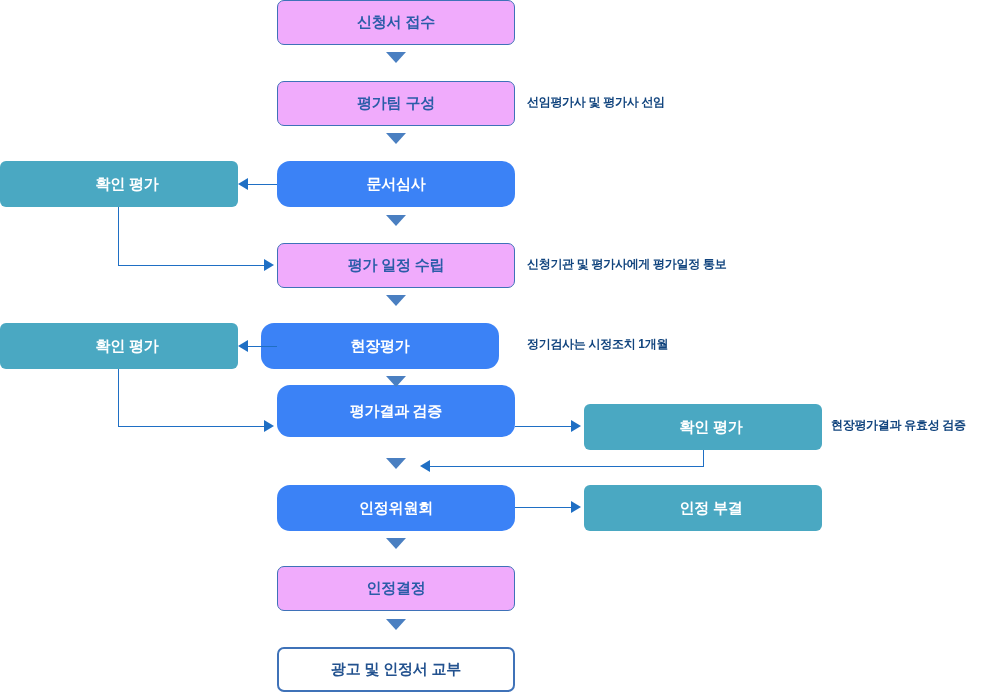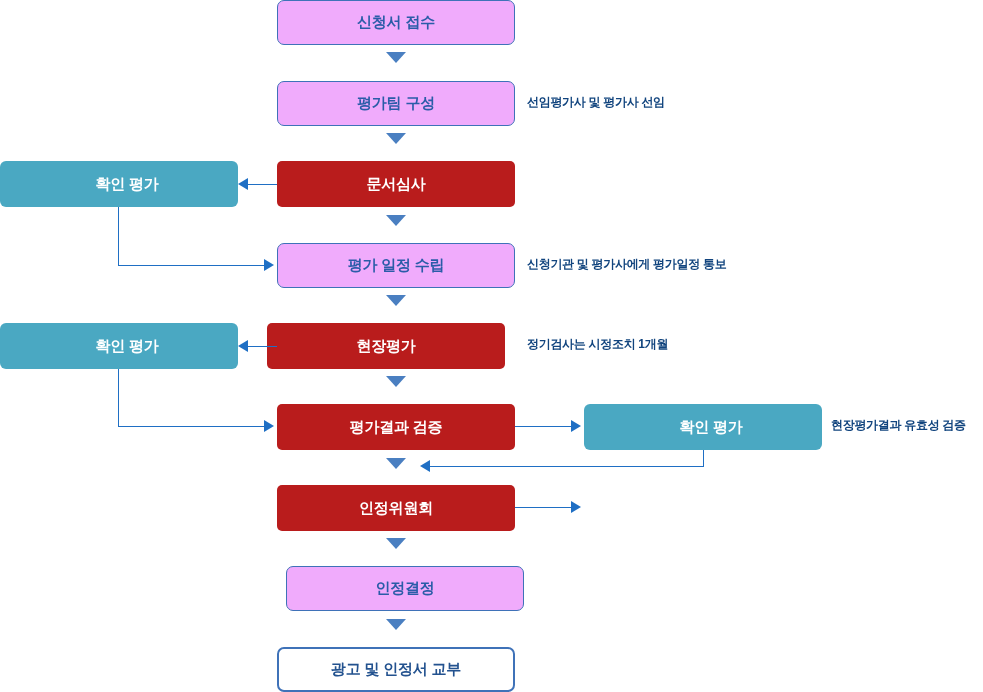--- a/index.html
+++ b/index.html
@@ -32,23 +32,23 @@
   }
   
   .node.light {
     background: #f0abfc;
     border: 1.5px solid #3f72b8;
     border-radius: 7px;
     color: #2a5ca8;
   }
   
   .node.strong {
-    background: #b91c1c;
+    background: #3b82f6;
     border: none;
-    border-radius: 5px;
+    border-radius: 13px;
     color: #ffffff;
   }
   
   .node.teal {
     background: #4aa8c2;
     border: none;
     border-radius: 6px;
     color: #ffffff;
     padding-left: 16px;
   }
@@ -111,36 +111,37 @@
 <div id="canvas">
 
   <div class="node light" style="left:277px; top:0px;   width:238px; height:45px;">신청서 접수</div>
 
   <div class="node light" style="left:277px; top:81px;  width:238px; height:45px;">평가팀 구성</div>
 
   <div class="node strong" style="left:277px; top:161px; width:238px; height:46px;">문서심사</div>
 
   <div class="node light" style="left:277px; top:243px; width:238px; height:45px;">평가 일정 수립</div>
 
-  <div class="node strong" style="left:267px; top:323px; width:238px; height:46px;">현장평가</div>
+  <div class="node strong" style="left:261px; top:323px; width:238px; height:46px;">현장평가</div>
 
-  <div class="node strong" style="left:277px; top:404px; width:238px; height:46px;">평가결과 검증</div>
+  <div class="node strong" style="left:277px; top:385px; width:238px; height:52px;font-family:Liberation Serif, serif;">평가결과 검증</div>
 
   <div class="node strong" style="left:277px; top:485px; width:238px; height:46px;">인정위원회</div>
 
-  <div class="node light" style="left:277px; top:566px; width:238px; height:45px;margin-left:9px;">인정결정</div>
+  <div class="node light" style="left:277px; top:566px; width:238px; height:45px;">인정결정</div>
 
   <div class="node outline" style="left:277px; top:647px; width:238px; height:45px;">광고 및 인정서 교부</div>
 
   <div class="node teal" style="left:0px; top:161px; width:238px; height:46px;">확인 평가</div>
 
   <div class="node teal" style="left:0px; top:323px; width:238px; height:46px;">확인 평가</div>
 
   <div class="node teal" style="left:584px; top:404px; width:238px; height:46px;">확인 평가</div>
 
+  <div class="node teal" style="left:584px; top:485px; width:238px; height:46px;">인정 부결</div>
 
   <div class="tri-down" style="left:386px; top:52px;"></div>
   <div class="tri-down" style="left:386px; top:133px;"></div>
   <div class="tri-down" style="left:386px; top:215px;"></div>
   <div class="tri-down" style="left:386px; top:295px;"></div>
   <div class="tri-down" style="left:386px; top:376px;"></div>
   <div class="tri-down" style="left:386px; top:458px;"></div>
   <div class="tri-down" style="left:386px; top:538px;"></div>
   <div class="tri-down" style="left:386px; top:619px;"></div>
 

